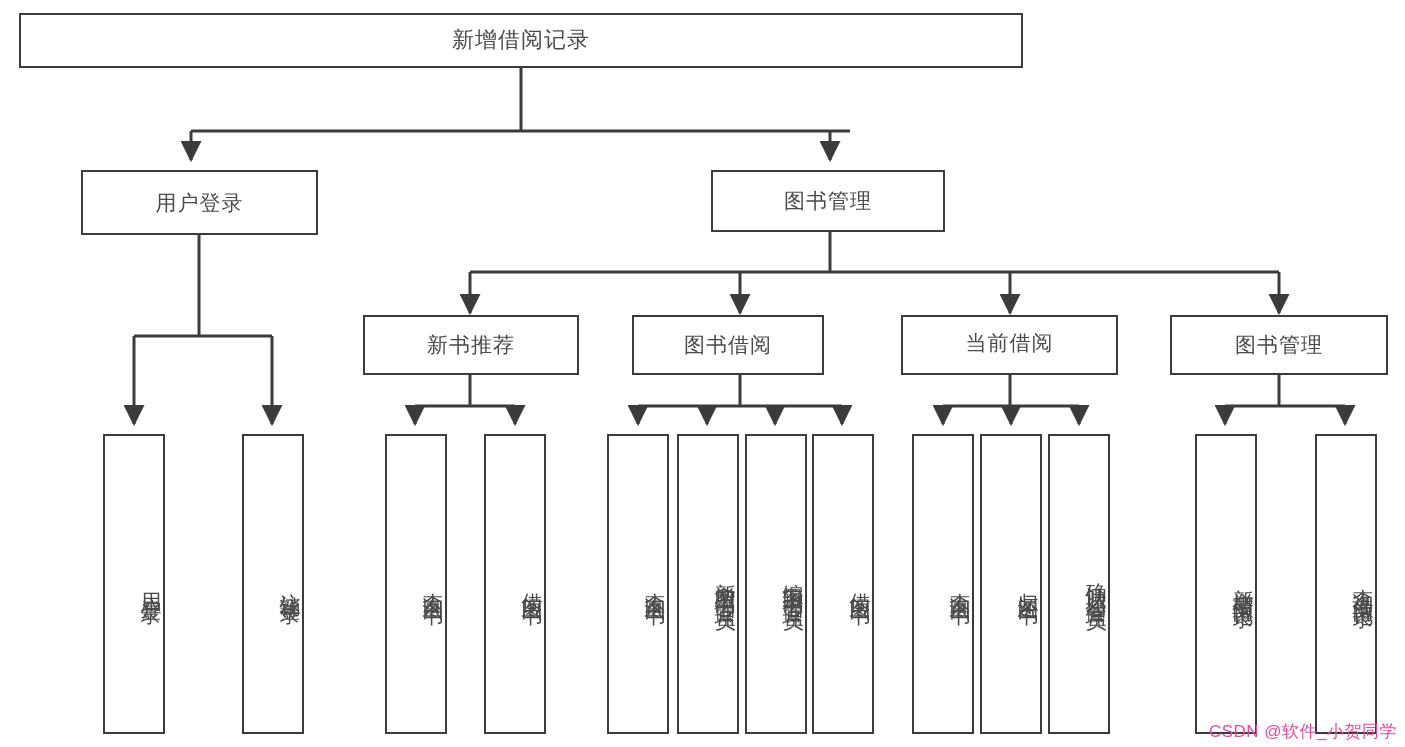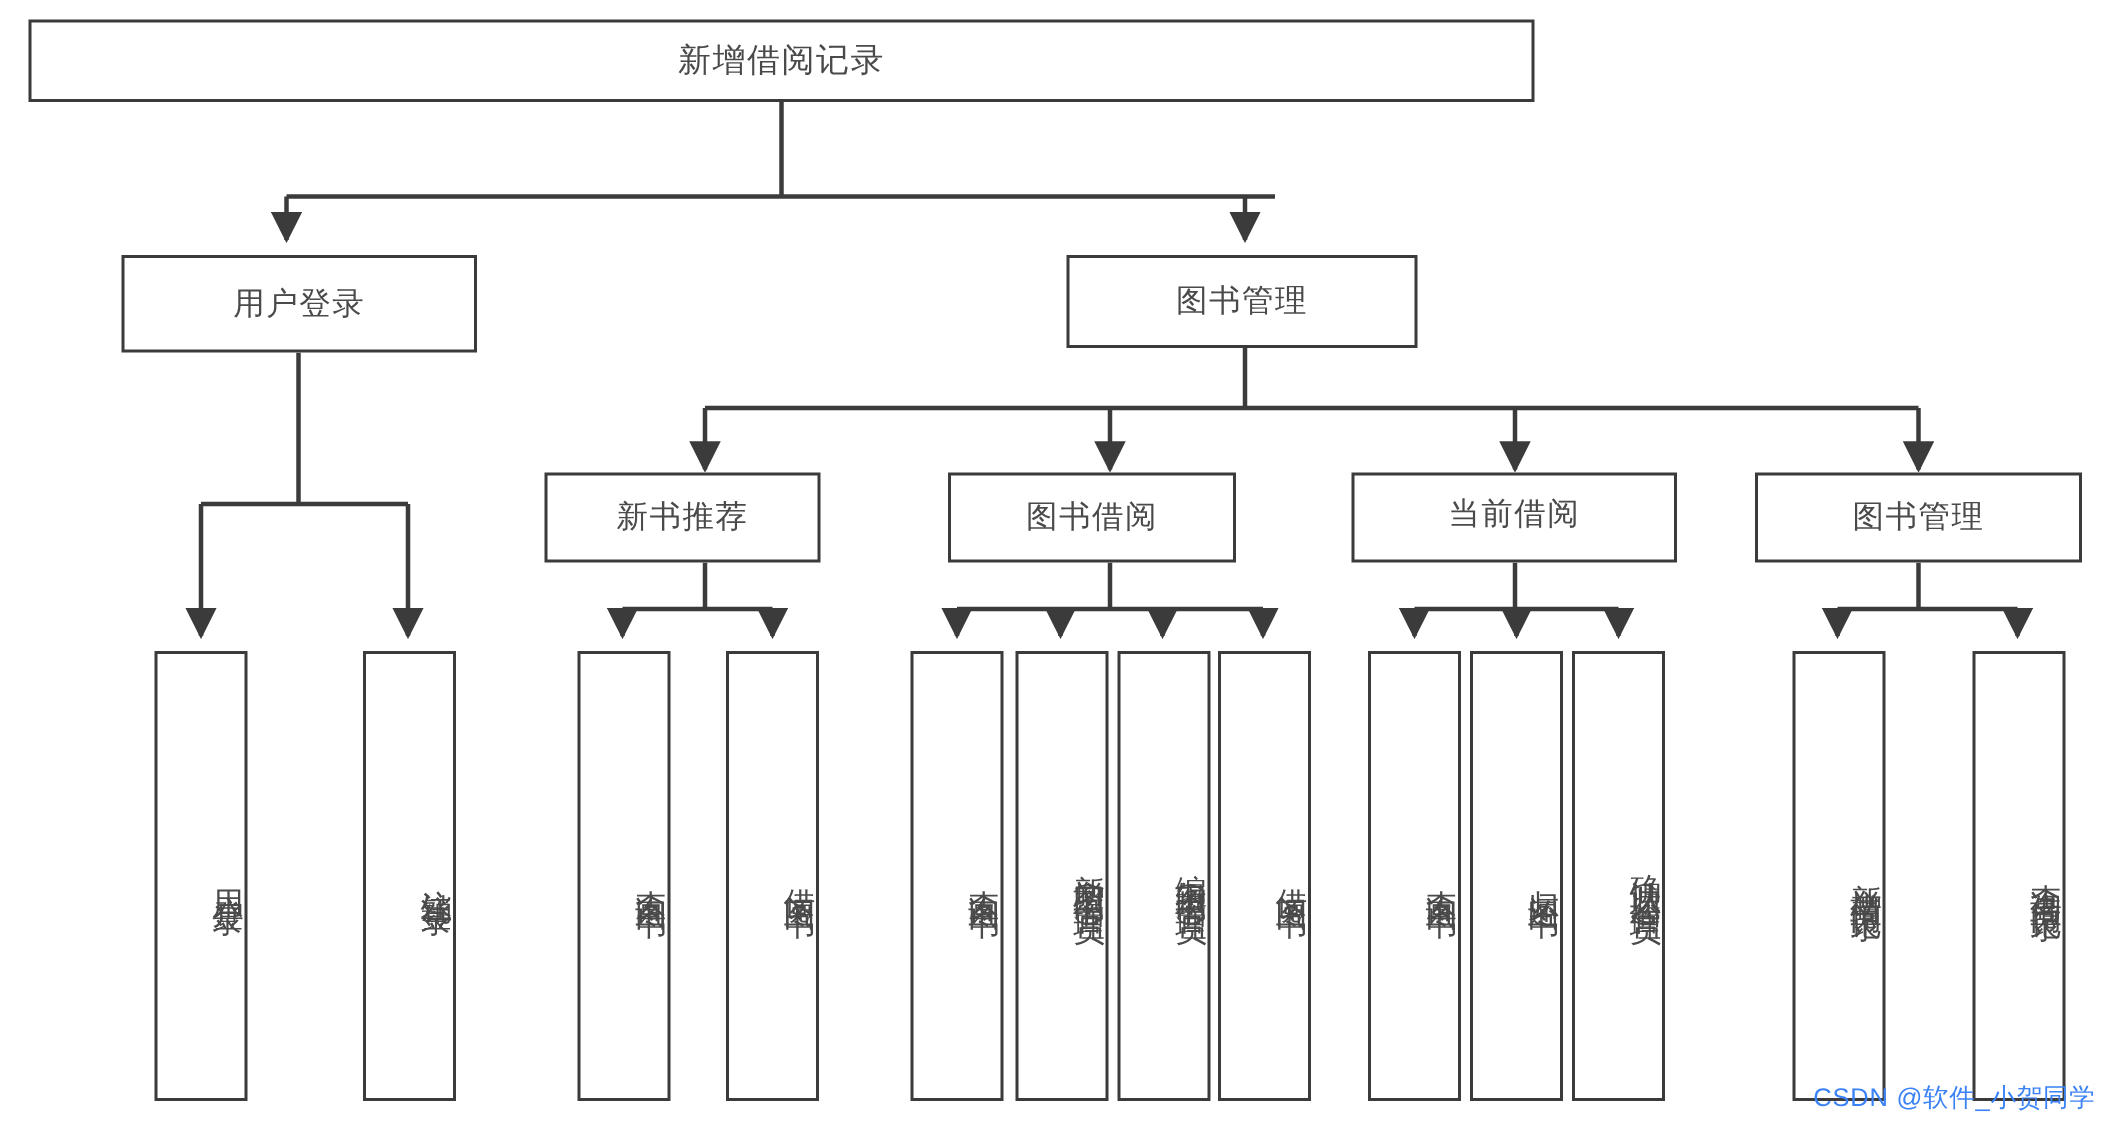--- a/index.html
+++ b/index.html
@@ -57,21 +57,21 @@
   .node.v > span {
     display: block;
     writing-mode: vertical-rl;
     text-orientation: upright;
   }
   .watermark {
     position: absolute;
     right: 8px;
     bottom: 4px;
     font-size: 17px;
-    color: #3b82f6;
+    color: #ec4899;
     z-index: 6;
     white-space: nowrap;
     letter-spacing: 0.5px;
   }
 </style>
 </head>
 <body>
 
 <div id="canvas">
 
@@ -123,21 +123,21 @@
       <path d="M 1225 406 L 1225 424" marker-end="url(#arrow)"></path>
       <path d="M 1345 406 L 1345 424" marker-end="url(#arrow)"></path>
     </g>
   </svg>
 
   <div class="node h root" style="left:19px; top:13px; width:1004px; height:55px;">新增借阅记录</div>
 
   <div class="node h" style="left:81px; top:170px; width:237px; height:65px;">用户登录</div>
   <div class="node h" style="left:711px; top:170px; width:234px; height:62px;">图书管理</div>
 
-  <div class="node h" style="left:363px; top:315px; width:184px; height:60px;">新书推荐</div>
+  <div class="node h" style="left:363px; top:315px; width:216px; height:60px;">新书推荐</div>
   <div class="node h" style="left:632px; top:315px; width:192px; height:60px;">图书借阅</div>
   <div class="node h" style="left:901px; top:315px; width:217px; height:60px;font-family:Liberation Mono, monospace;">当前借阅</div>
   <div class="node h" style="left:1170px; top:315px; width:218px; height:60px;">图书管理</div>
 
   <div class="node v" style="left:103px; top:434px; width:62px; height:300px;">
     <span>用户登录</span>
   </div>
   <div class="node v" style="left:242px; top:434px; width:62px; height:300px;">
     <span>注销登录</span>
   </div>

